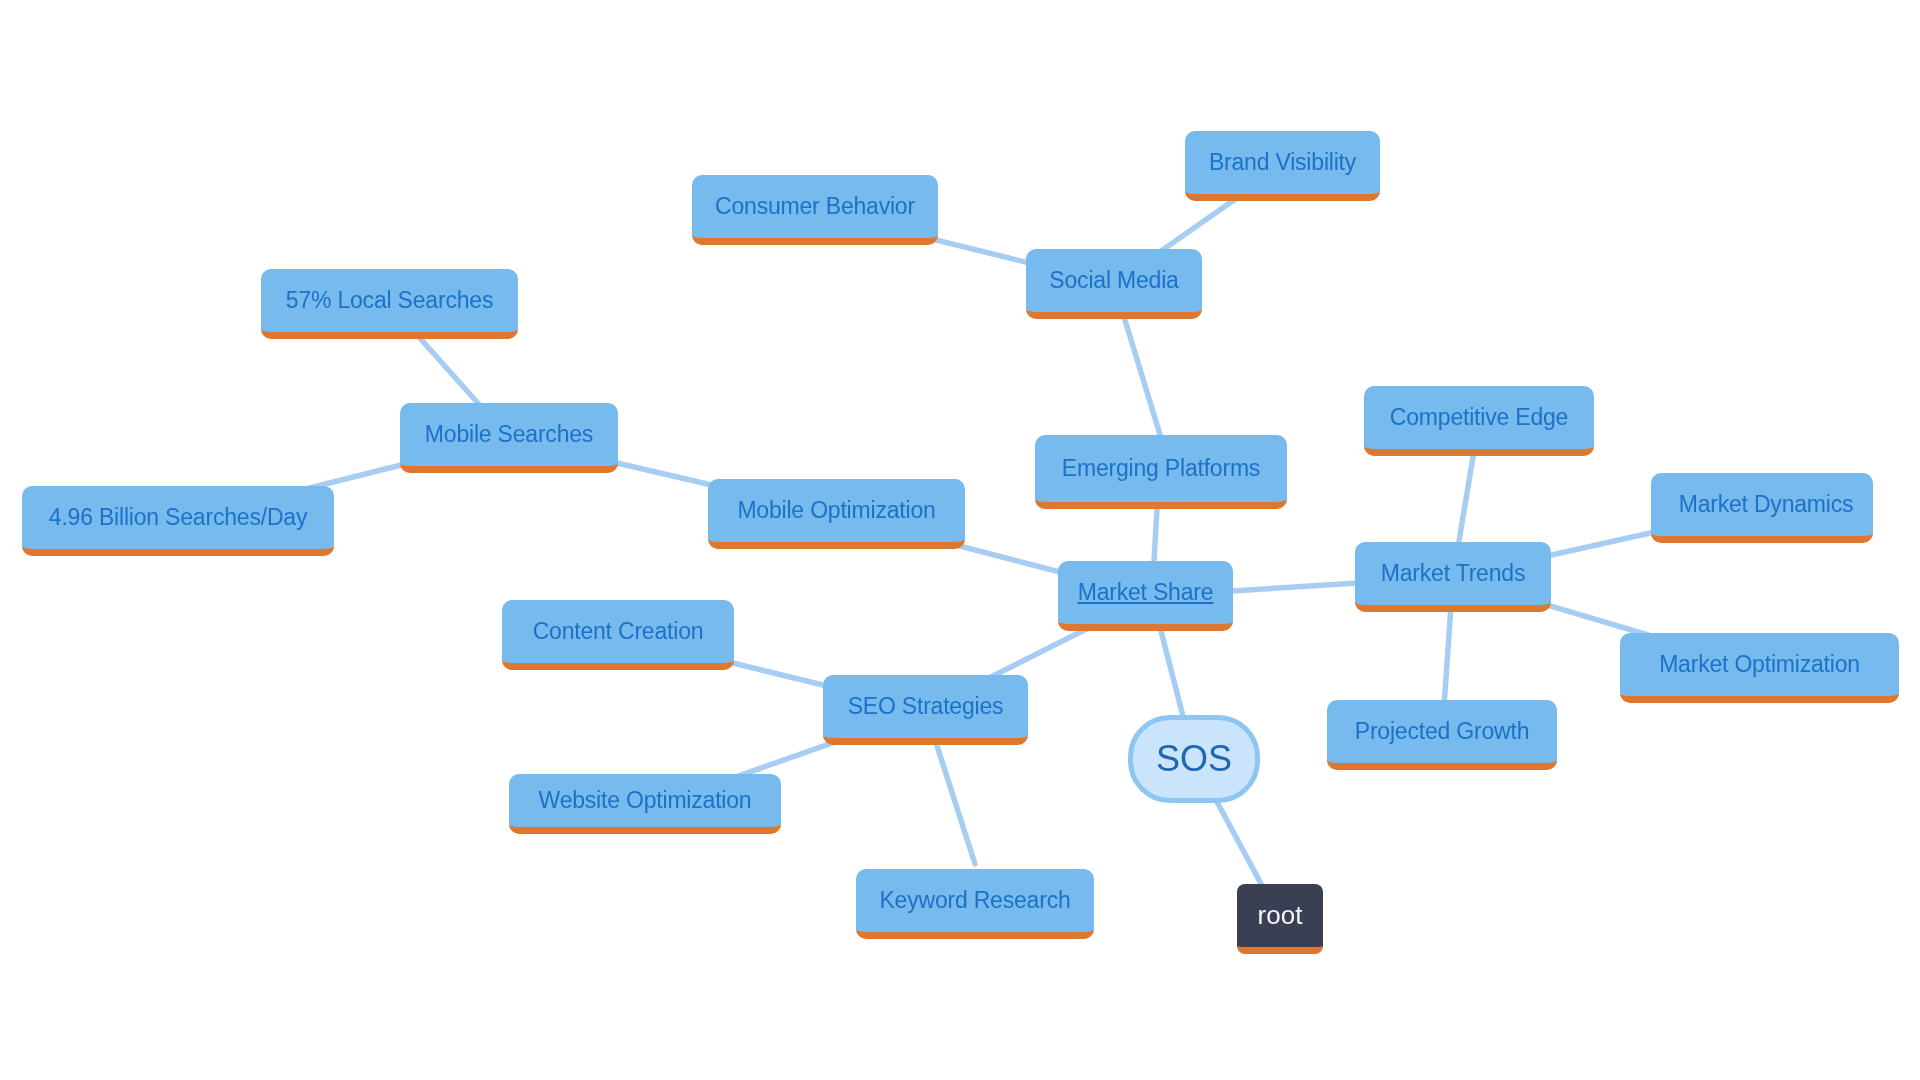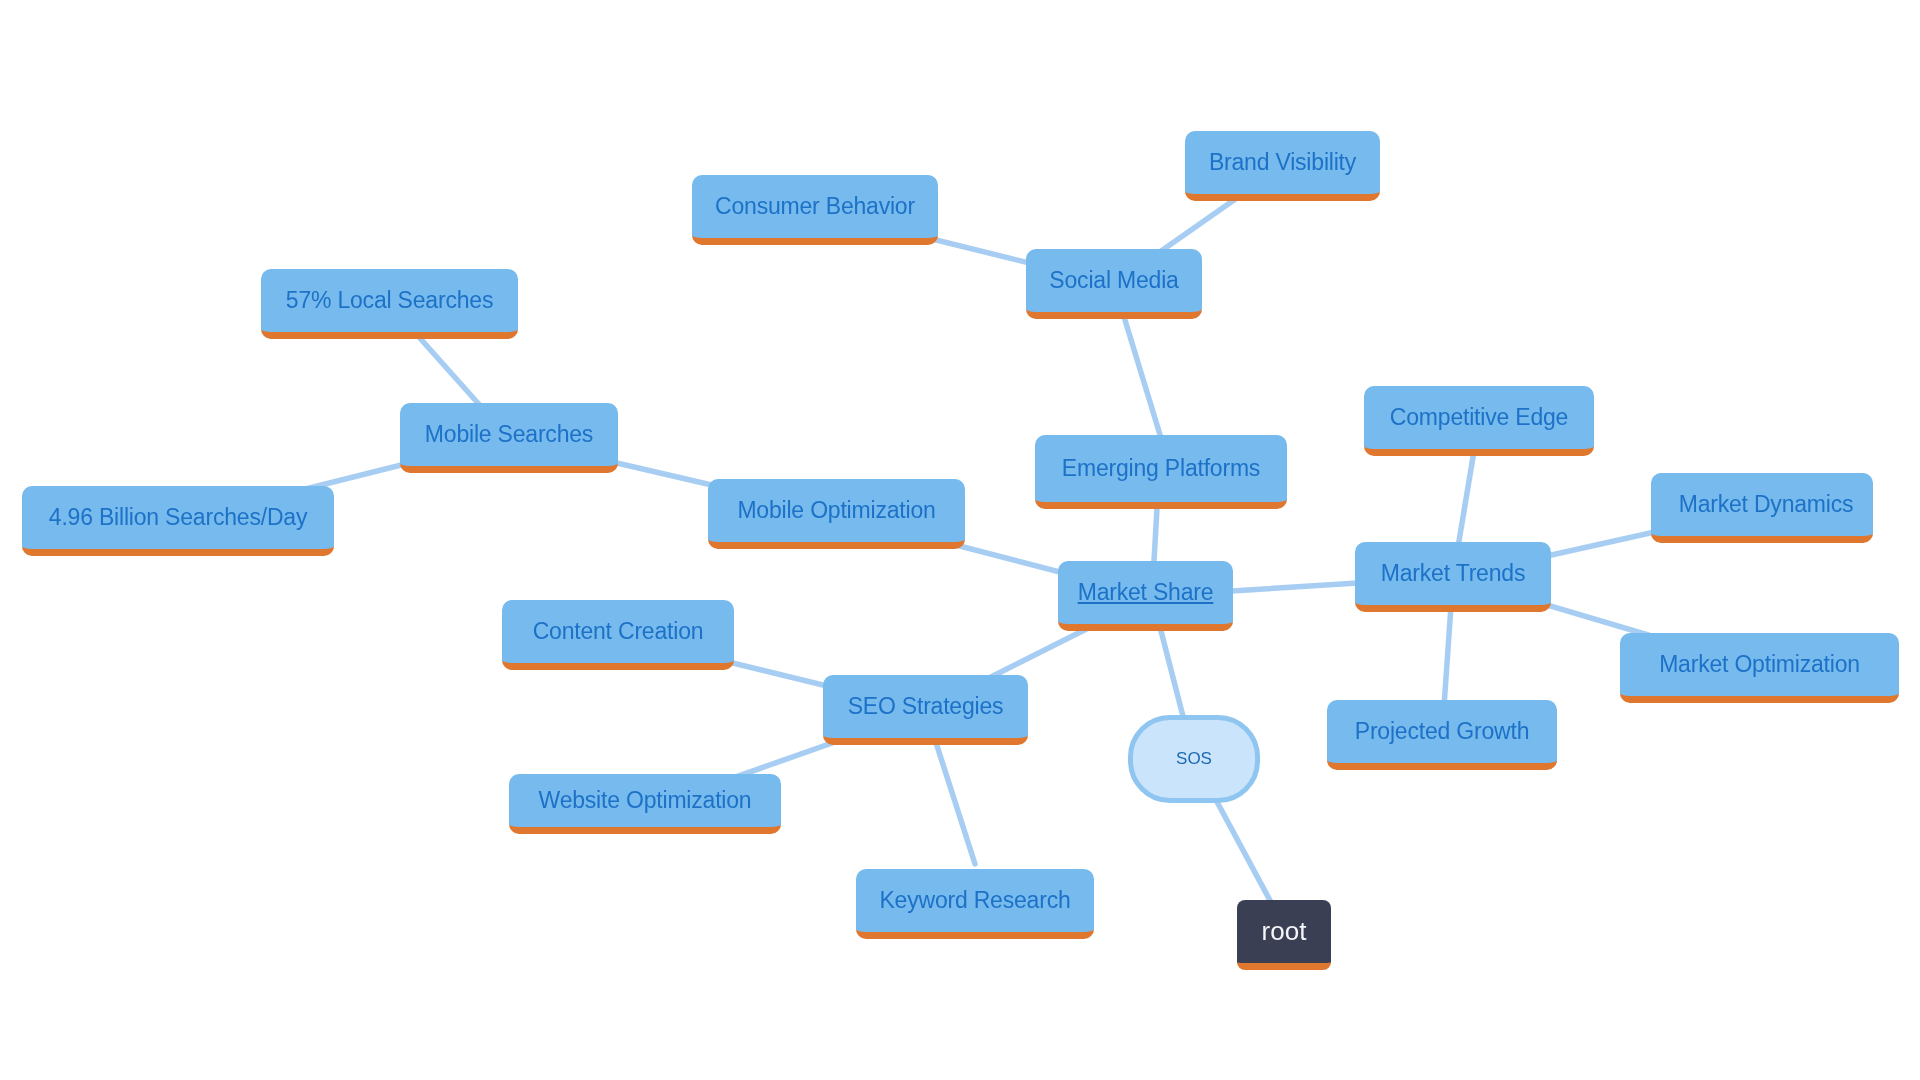--- a/index.html
+++ b/index.html
@@ -44,21 +44,21 @@
     border-radius: 10px;
     color: #1D72C7;
     font-size: 23px;
     letter-spacing: -0.2px;
   }
   .node.pill {
     background: #C9E4FB;
     border: 5px solid #8FC5F1;
     border-radius: 42px;
     color: #1E68B0;
-    font-size: 17px;
+    font-size: 36px;
   }
   .node.root {
     background: #3B3F54;
     border-bottom: 7px solid #E0772E;
     border-radius: 8px;
     color: #F5F6F8;
     font-size: 26px;
   }
 </style>
 </head>
@@ -137,17 +137,17 @@
       </div>
       <div class="node topic" style="left: 509px; top: 774px; width: 272px; height: 60px;">
         <span class="label">Website Optimization</span>
       </div>
       <div class="node topic" style="left: 856px; top: 829px; width: 238px; height: 70px; margin-top: 40px;">
         <span class="label">Keyword Research</span>
       </div>
       <div class="node pill" style="left: 1128px; top: 715px; width: 132px; height: 88px;">
         <span class="label">SOS</span>
       </div>
-      <div class="node root" style="left: 1237px; top: 884px; width: 94px; height: 70px; margin-top: 16px;">
+      <div class="node root" style="left: 1237px; top: 884px; width: 86px; height: 70px;">
         <span class="label">root</span>
       </div>
     </div>
 </div>
 
 </body></html>

